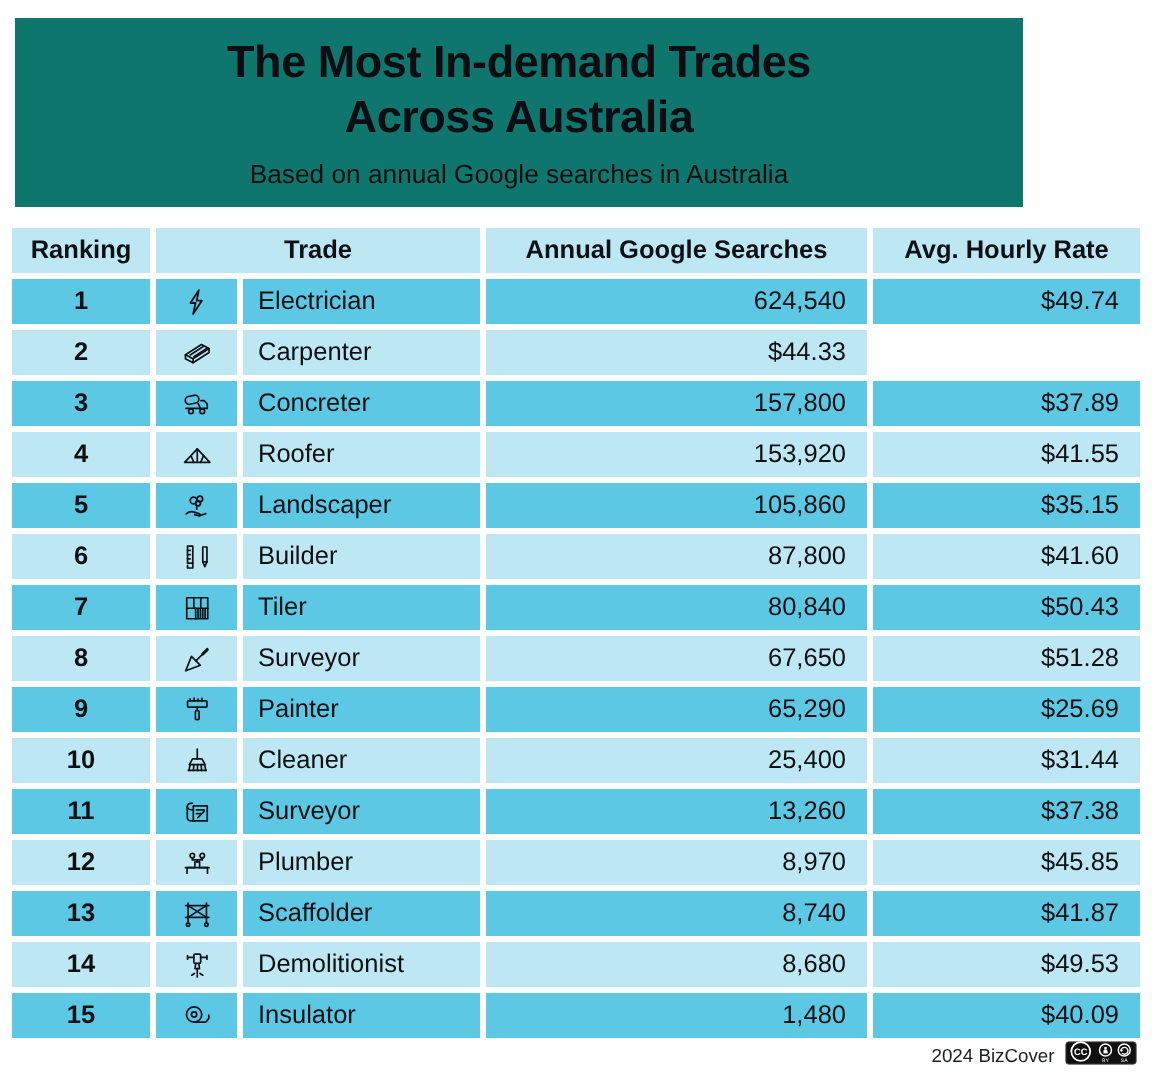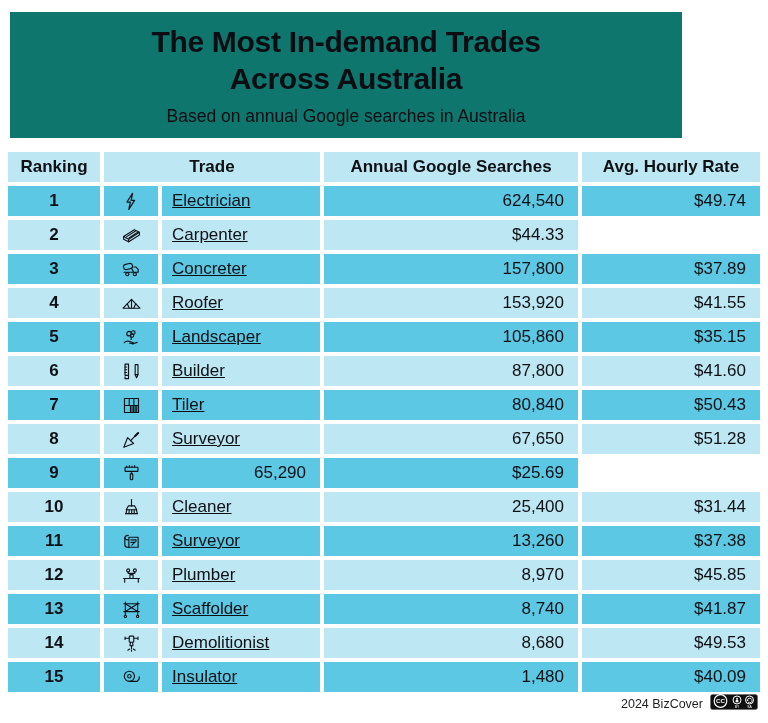--- a/index.html
+++ b/index.html
@@ -29,21 +29,21 @@
   }
   .row{
     display:grid;grid-template-columns:92px 54px 158px 254px 178px;
     column-gap:4px;height:30px;margin-bottom:4px;
   }
   .cell{display:flex;align-items:center;font-size:17px;}
   .row.odd  .cell{background:#5cc8e4;}
   .row.even .cell{background:#bce7f3;}
   .cell.rank{justify-content:center;font-weight:700;}
   .cell.icon-cell{justify-content:center;}
-  .cell.trade{padding-left:10px;text-decoration:underline;}
+  .cell.trade{padding-left:10px;}
   .cell.num{justify-content:flex-end;padding-right:14px;}
 
   .footer{
     position:absolute;right:10px;top:692px;height:24px;
     display:flex;align-items:center;gap:7px;
   }
   .credit{font-size:12.5px;color:#1c1e22;}
   .icon-svg{display:block;}
 </style>
 </head>
@@ -185,20 +185,21 @@
     <div class="row odd">
       <div class="cell rank">9</div>
       <div class="cell icon-cell">
         <svg class="icon-svg" width="21" height="21" viewBox="0 0 24 24" fill="none" stroke="#10131a" stroke-width="1.3" stroke-linecap="round" stroke-linejoin="round">
             <rect x="4.6" y="4.8" width="14.8" height="4.8" rx="0.8"></rect>
             <path d="M6.6 4.8 v-1.4 M9.6 4.8 v-2 M12.6 4.8 v-1.2 M15.6 4.8 v-1.8"></path>
             <path d="M12 9.6 v2.6"></path>
             <rect x="10.6" y="12.2" width="2.8" height="7" rx="1"></rect>
           </svg>
       </div>
+      <div class="cell trade">Painter</div>
       <div class="cell num">65,290</div>
       <div class="cell num">$25.69</div>
     </div>
 
     <div class="row even">
       <div class="cell rank">10</div>
       <div class="cell icon-cell">
         <svg class="icon-svg" width="21" height="21" viewBox="0 0 24 24" fill="none" stroke="#10131a" stroke-width="1.3" stroke-linecap="round" stroke-linejoin="round">
             <path d="M12 2.8 v7.4"></path>
             <path d="M8.4 10.2 h7.2 l2.4 4.4 H6 Z"></path>

